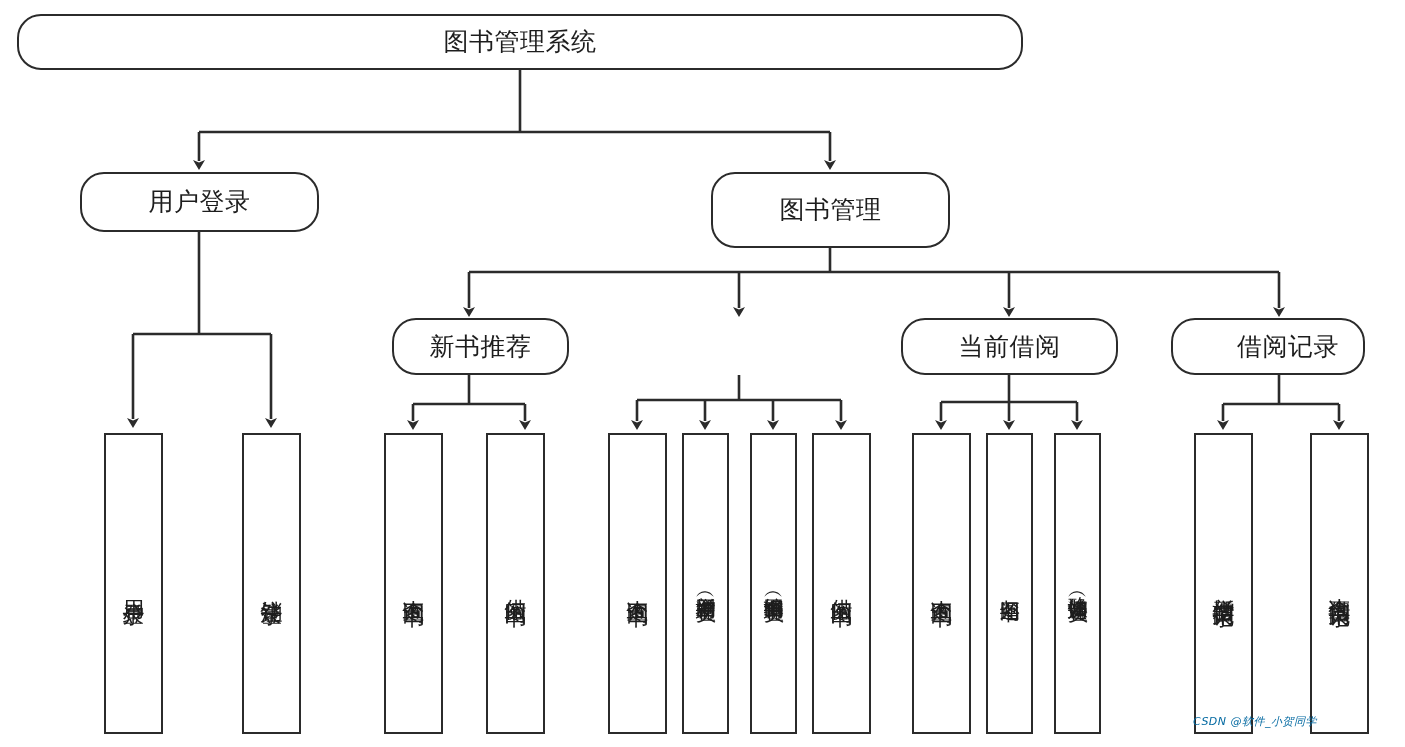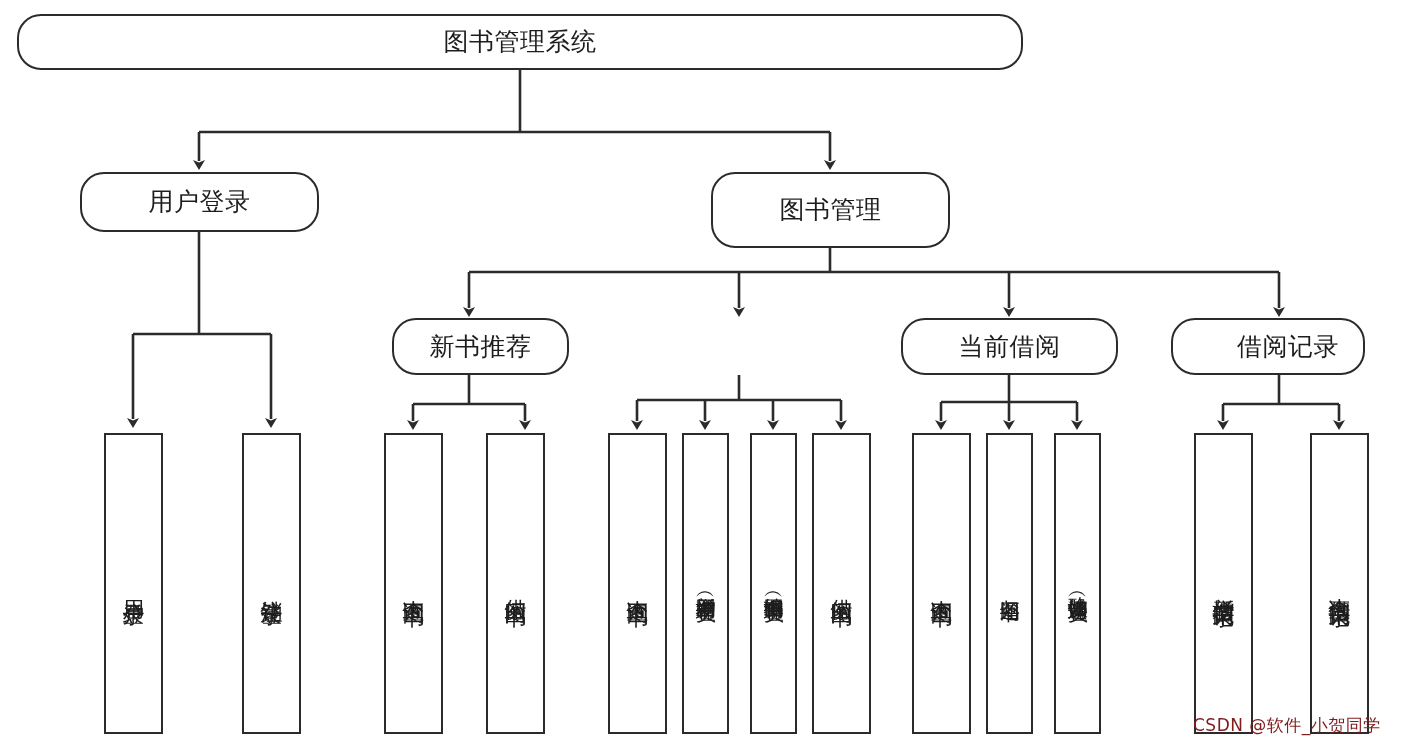--- a/index.html
+++ b/index.html
@@ -56,25 +56,26 @@
     text-orientation: upright;
     display: block;
     white-space: nowrap;
   }
   .node.narrow {
     font-size: 20px;
     letter-spacing: 1px;
   }
   .watermark {
     position: absolute;
-    font-size: 17px;
-    color: #7f1d1d;
+    font-size: 11px;
+    color: #0369a1;
     white-space: nowrap;
     letter-spacing: 0.5px;
     font-family: "DejaVu Sans", "Liberation Sans", sans-serif;
+    font-style: italic;
   }
 </style>
 </head>
 <body>
 
 <div id="canvas">
 
   <svg id="wires" viewBox="0 0 1405 747" xmlns="http://www.w3.org/2000/svg">
     <defs>
       <marker id="ar" markerWidth="10" markerHeight="12" refX="1" refY="6" orient="auto" markerUnits="userSpaceOnUse">

